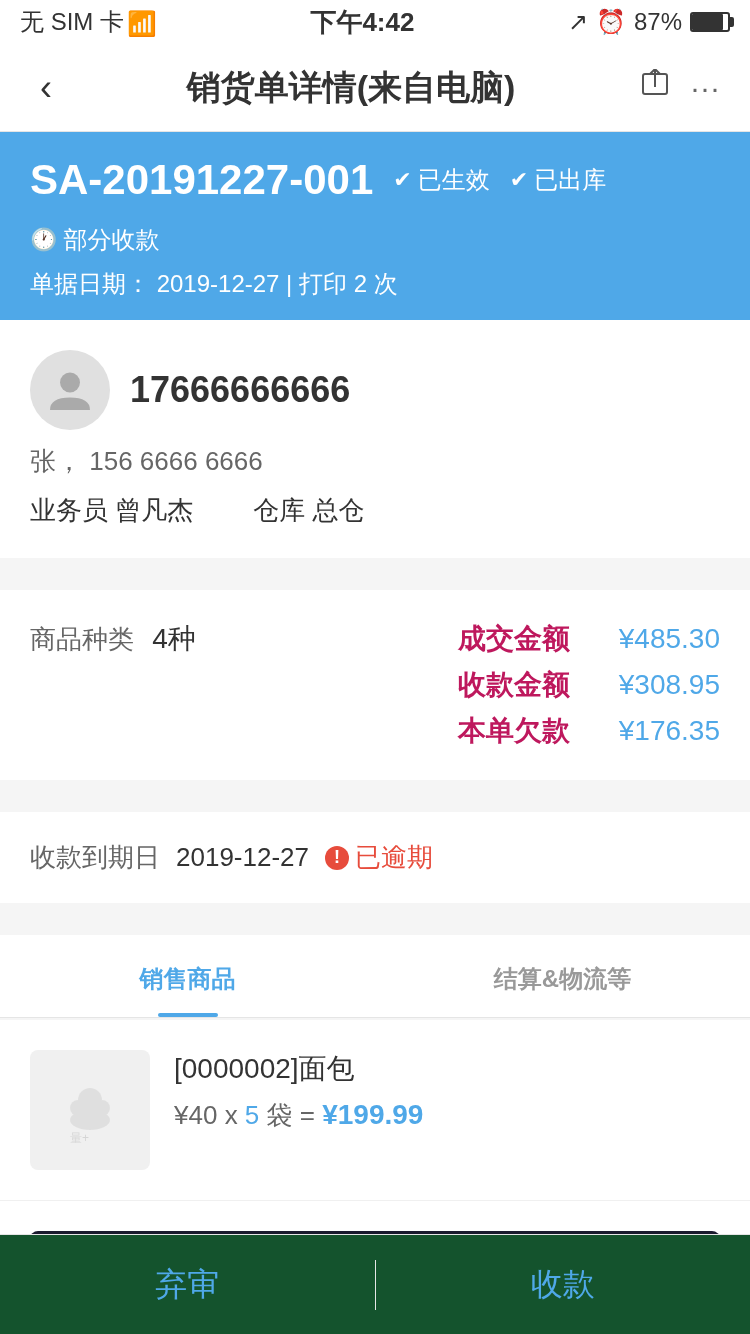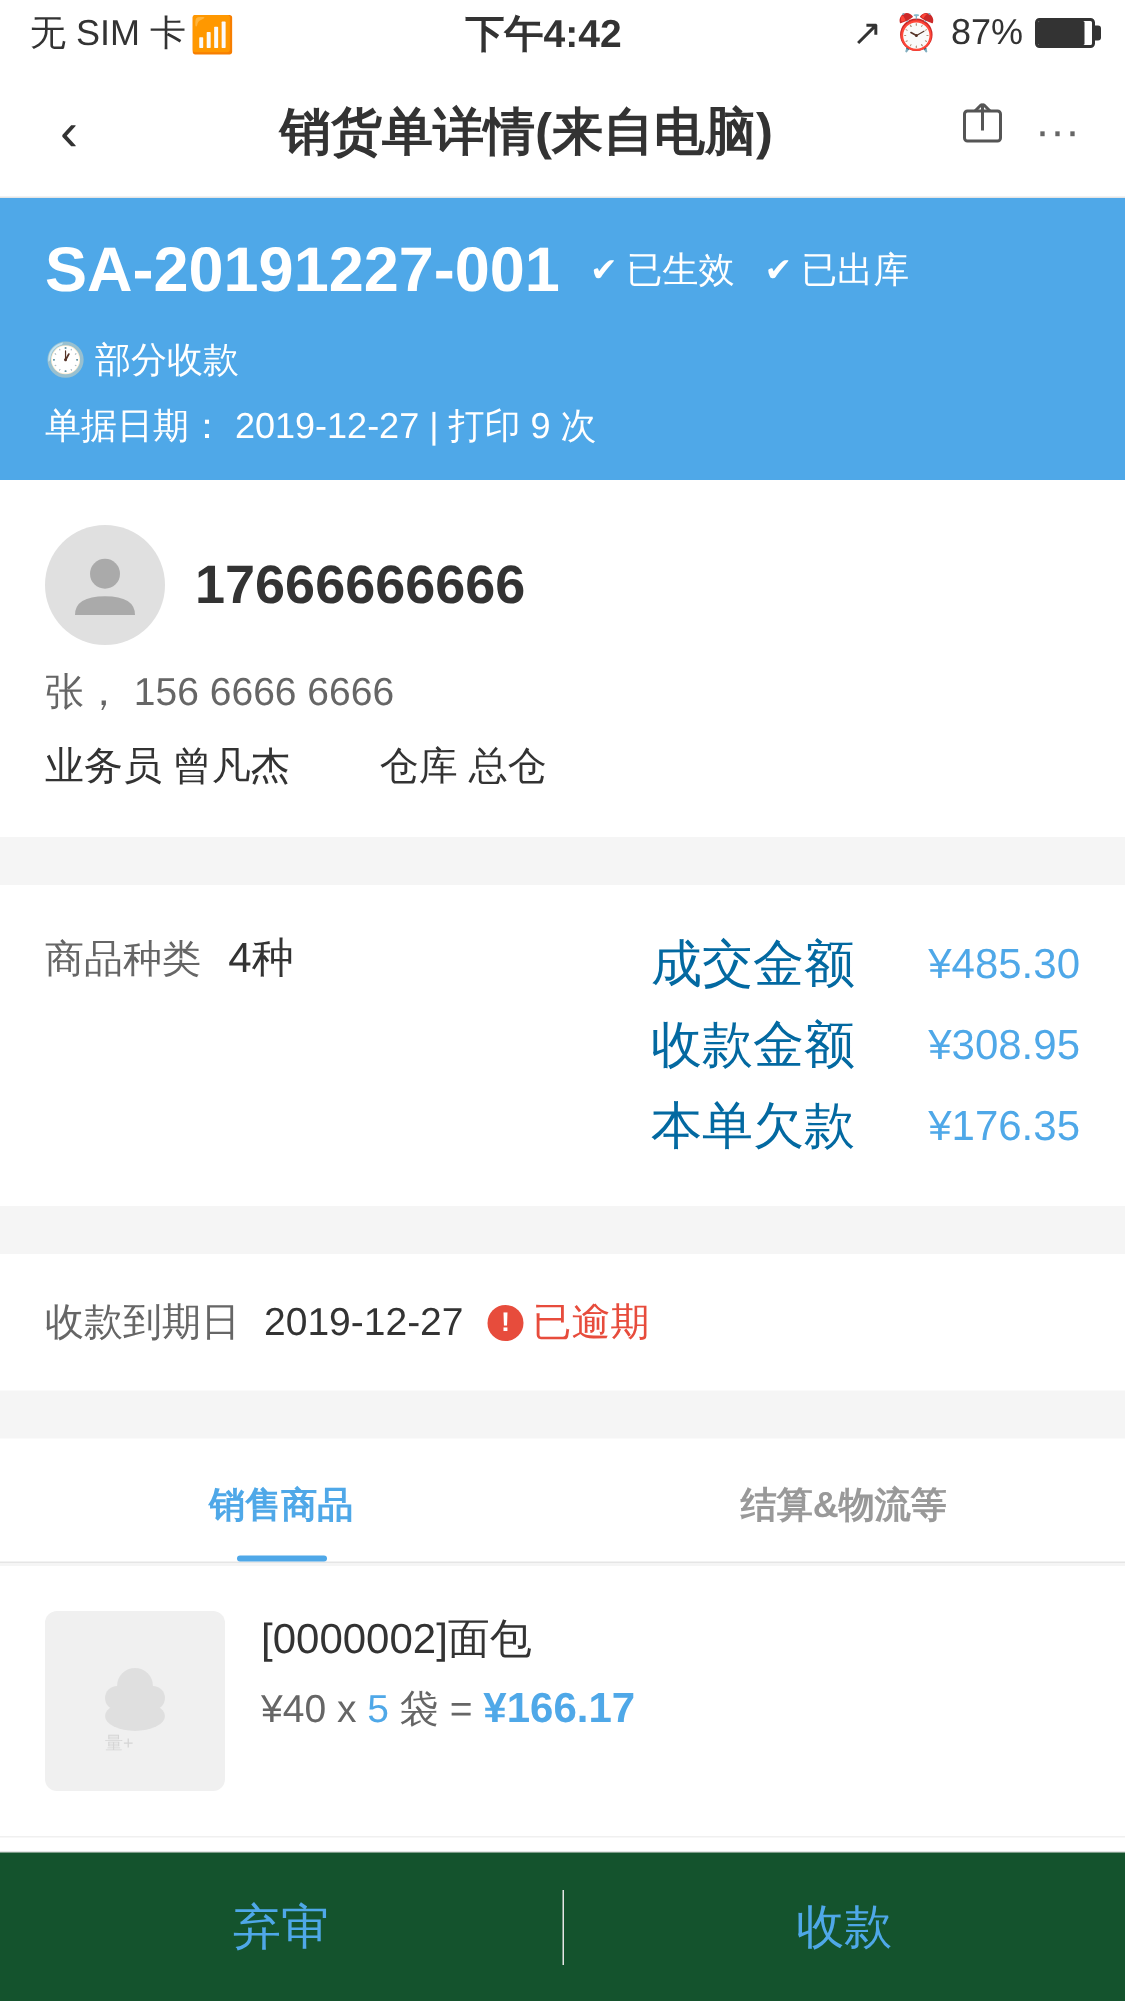--- a/index.html
+++ b/index.html
@@ -163,21 +163,21 @@
       display: flex;
       flex-direction: column;
       align-items: flex-end;
       gap: 8px;
     }
     .summary-item {
       display: flex;
       gap: 20px;
       align-items: center;
     }
-    .summary-label { font-size: 34px; color: #0369a1; }
+    .summary-label { font-size: 28px; color: #be185d; font-weight: bold; }
     .summary-value { font-size: 28px; color: #4fa8e8; font-weight: 500; min-width: 130px; text-align: right; }
 
     
     .due-date-card {
       background: #fff;
       padding: 28px 30px;
       margin-bottom: 16px;
       display: flex;
       align-items: center;
       gap: 16px;
@@ -372,21 +372,21 @@
       <span>已出库</span>
     </span>
     <span class="order-badge">
       <span class="check-icon">🕐</span>
       <span>部分收款</span>
     </span>
   </div>
   <div class="order-date">
     <span>单据日期：</span>
     <span>2019-12-27</span>
-    <span>| 打印 9 次</span>
+    <span>| 打印 2 次</span>
   </div>
 </div>
 
 <div class="customer-card">
   <div class="customer-top">
     <div class="avatar">
       <svg viewBox="0 0 40 40" width="50" height="50" fill="#aaa">
         <circle cx="20" cy="14" r="8"></circle>
         <path d="M4 36 Q4 26 20 26 Q36 26 36 36"></path>
       </svg>
@@ -465,21 +465,21 @@
       </svg>
     </div>
     <div class="product-info">
       <div class="product-name">[0000002]面包</div>
       <div class="product-price">
         <span>¥40</span>
         <span> x </span>
         <span class="highlight">5</span>
         <span>袋</span>
         <span> = </span>
-        <span class="total">¥166.17</span>
+        <span class="total">¥199.99</span>
       </div>
     </div>
   </div>
 
   <div class="product-item">
     <div class="product-thumb product-thumb-img" style="background: #1a1a2e; border-radius: 8px; position: relative; overflow: hidden;">
       <svg viewBox="0 0 120 120" width="120" height="120">
         <rect width="120" height="120" fill="#1a1a2e"></rect>
 
         <circle cx="60" cy="60" r="50" fill="#222" stroke="#555" stroke-width="2"></circle>

